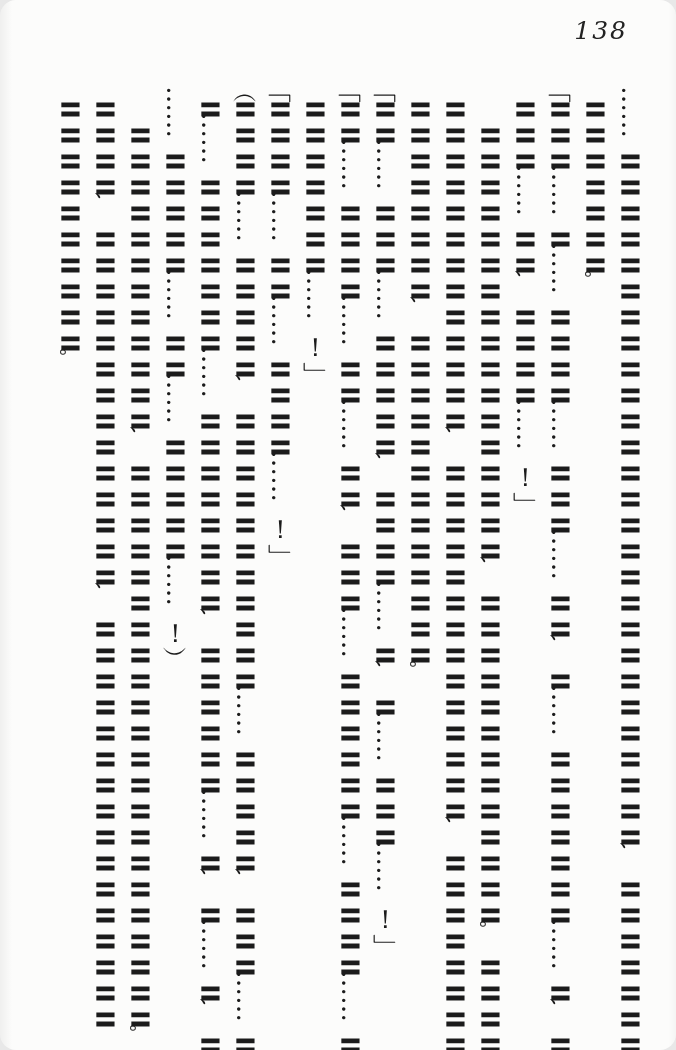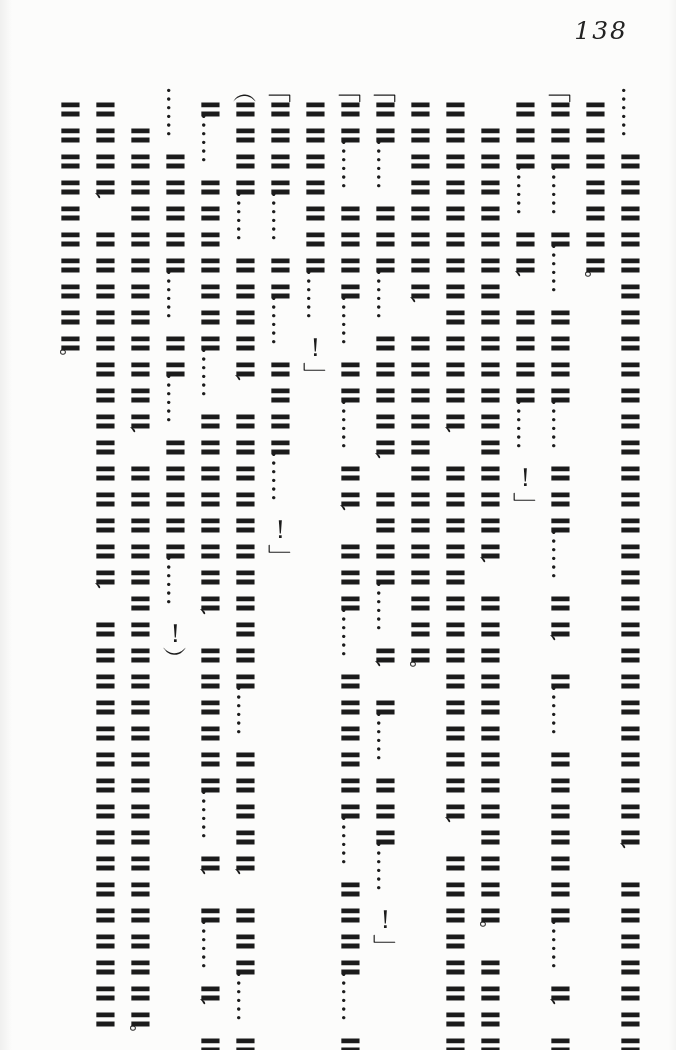--- a/index.html
+++ b/index.html
@@ -8,20 +8,21 @@
     background: #e8e8e8;
   }
   .page {
     position: relative;
     width: 676px;
     height: 1050px;
     background: #fcfcfb;
     overflow: hidden;
     font-family: "DejaVu Serif", "Liberation Serif", serif;
     color: #1b1b1b;
+    border-radius: 16px;
   }
   
   .page::before {
     content: "";
     position: absolute;
     inset: 0;
     pointer-events: none;
     background:
       linear-gradient(to right, rgba(0,0,0,0.05), rgba(0,0,0,0) 12px),
       linear-gradient(to left, rgba(0,0,0,0.03), rgba(0,0,0,0) 8px);

